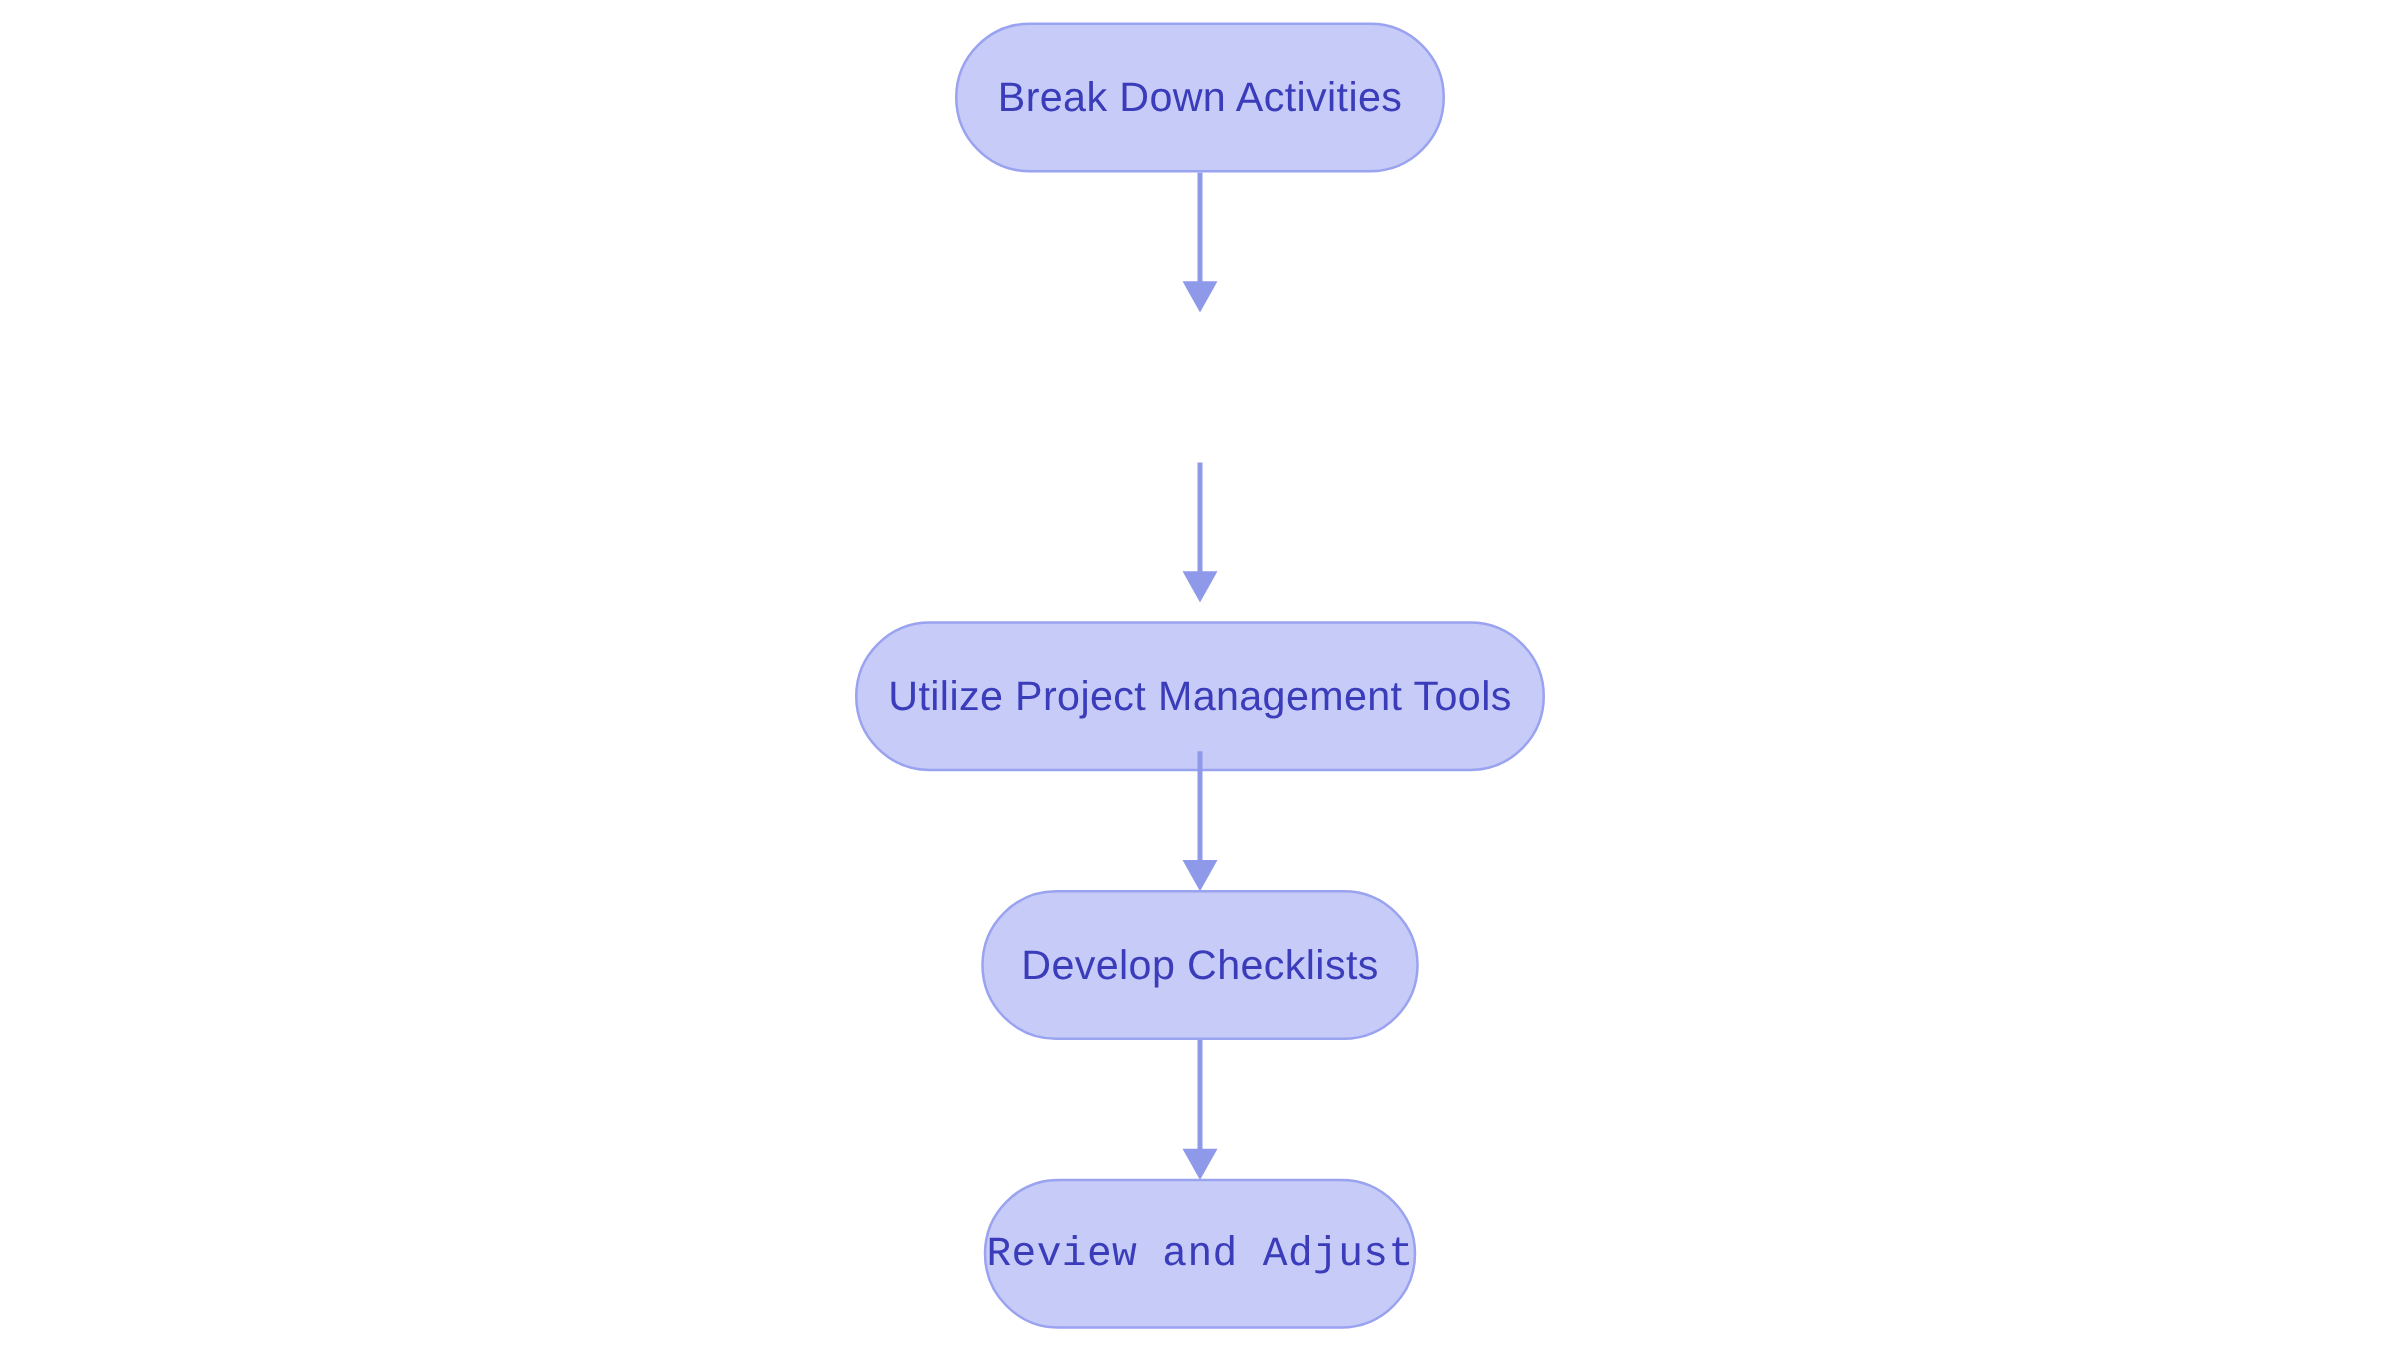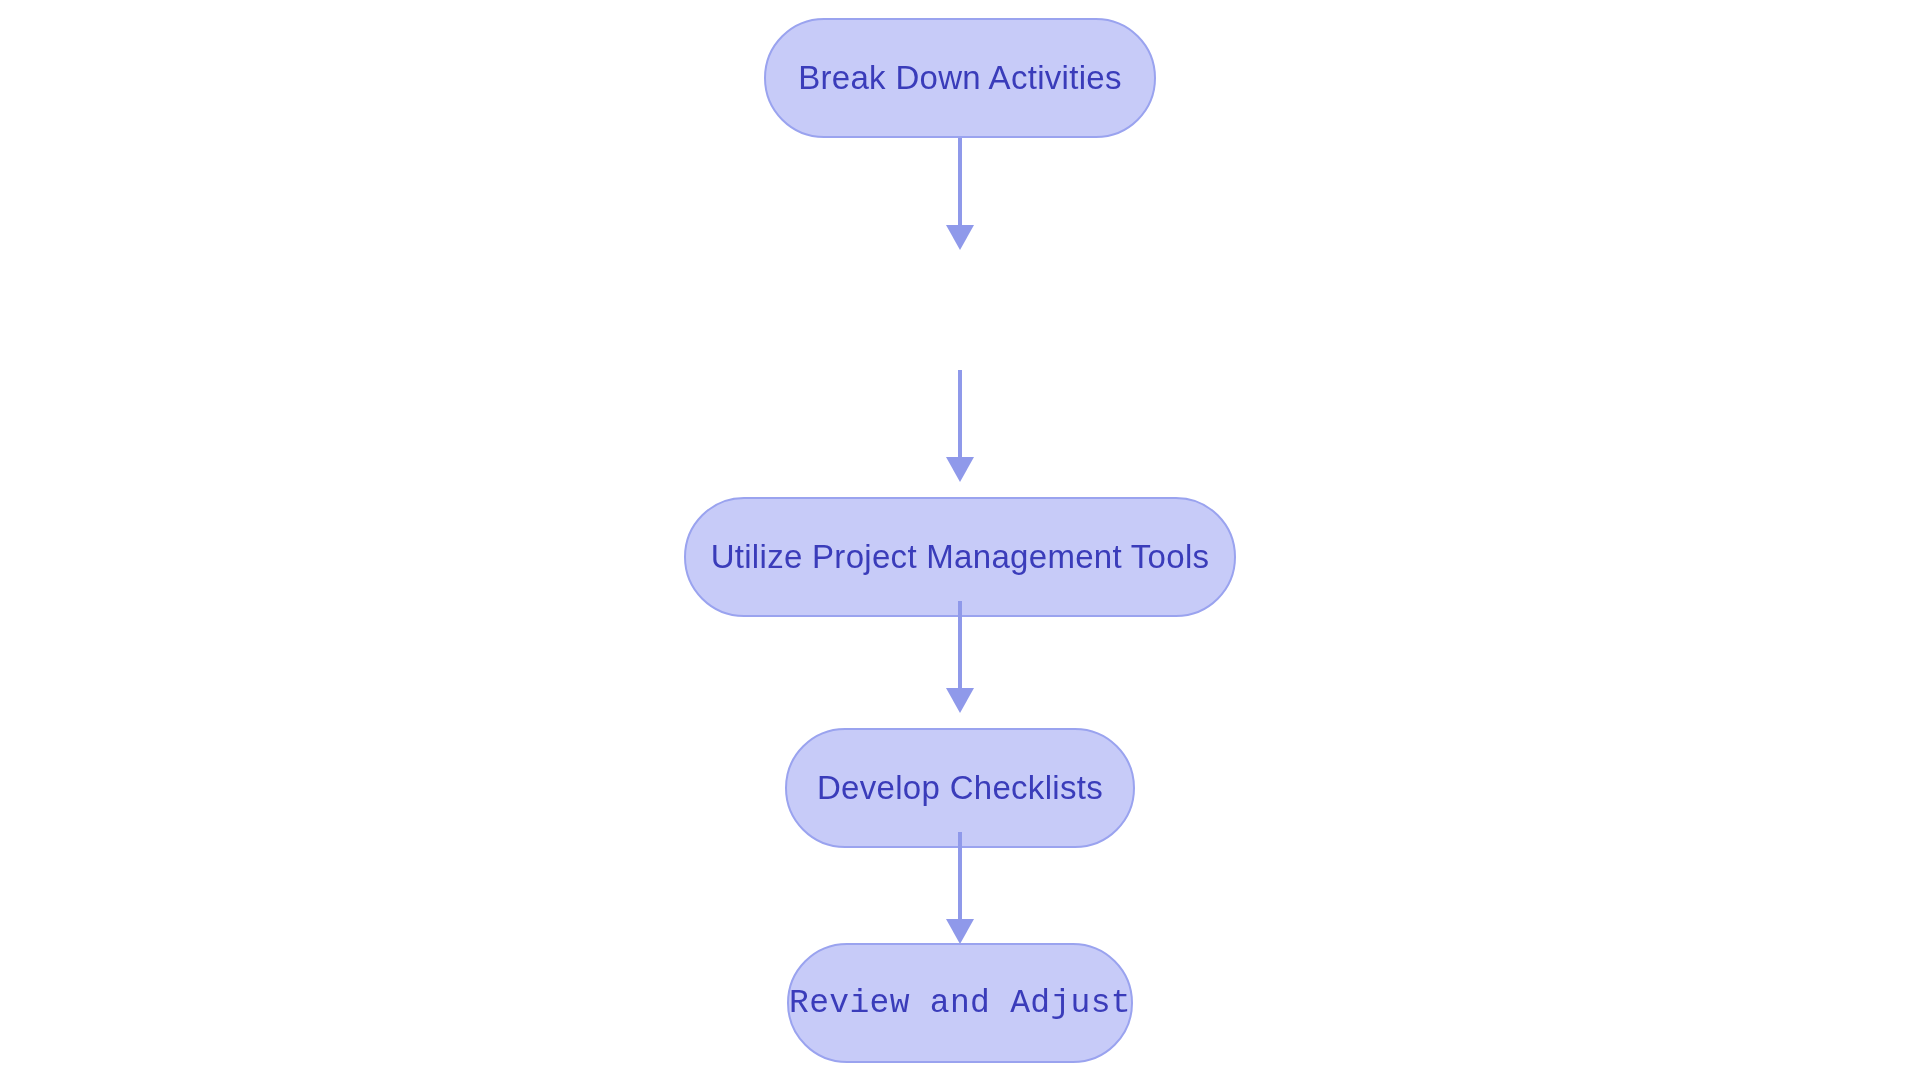--- a/index.html
+++ b/index.html
@@ -27,21 +27,21 @@
     align-items: center;
     justify-content: center;
     color: #3a3cba;
     font-size: 33px;
     letter-spacing: 0.3px;
     white-space: nowrap;
   }
   .node-1 { top: 18px;  width: 392px; }
   .node-2 { top: 250px; width: 278px; }
   .node-3 { top: 468px; width: 552px; margin-top: 29px; }
-  .node-4 { top: 712px; width: 350px; margin-top: 16px; }
+  .node-4 { top: 712px; width: 350px; }
   .node-5 { top: 943px; width: 346px; font-family: Liberation Mono, monospace; }
 
   .arrow {
     position: absolute;
     left: 50%;
     transform: translateX(-50%);
     width: 28px;
     height: 112px;
   }
   .arrow-1 { top: 138px; }

